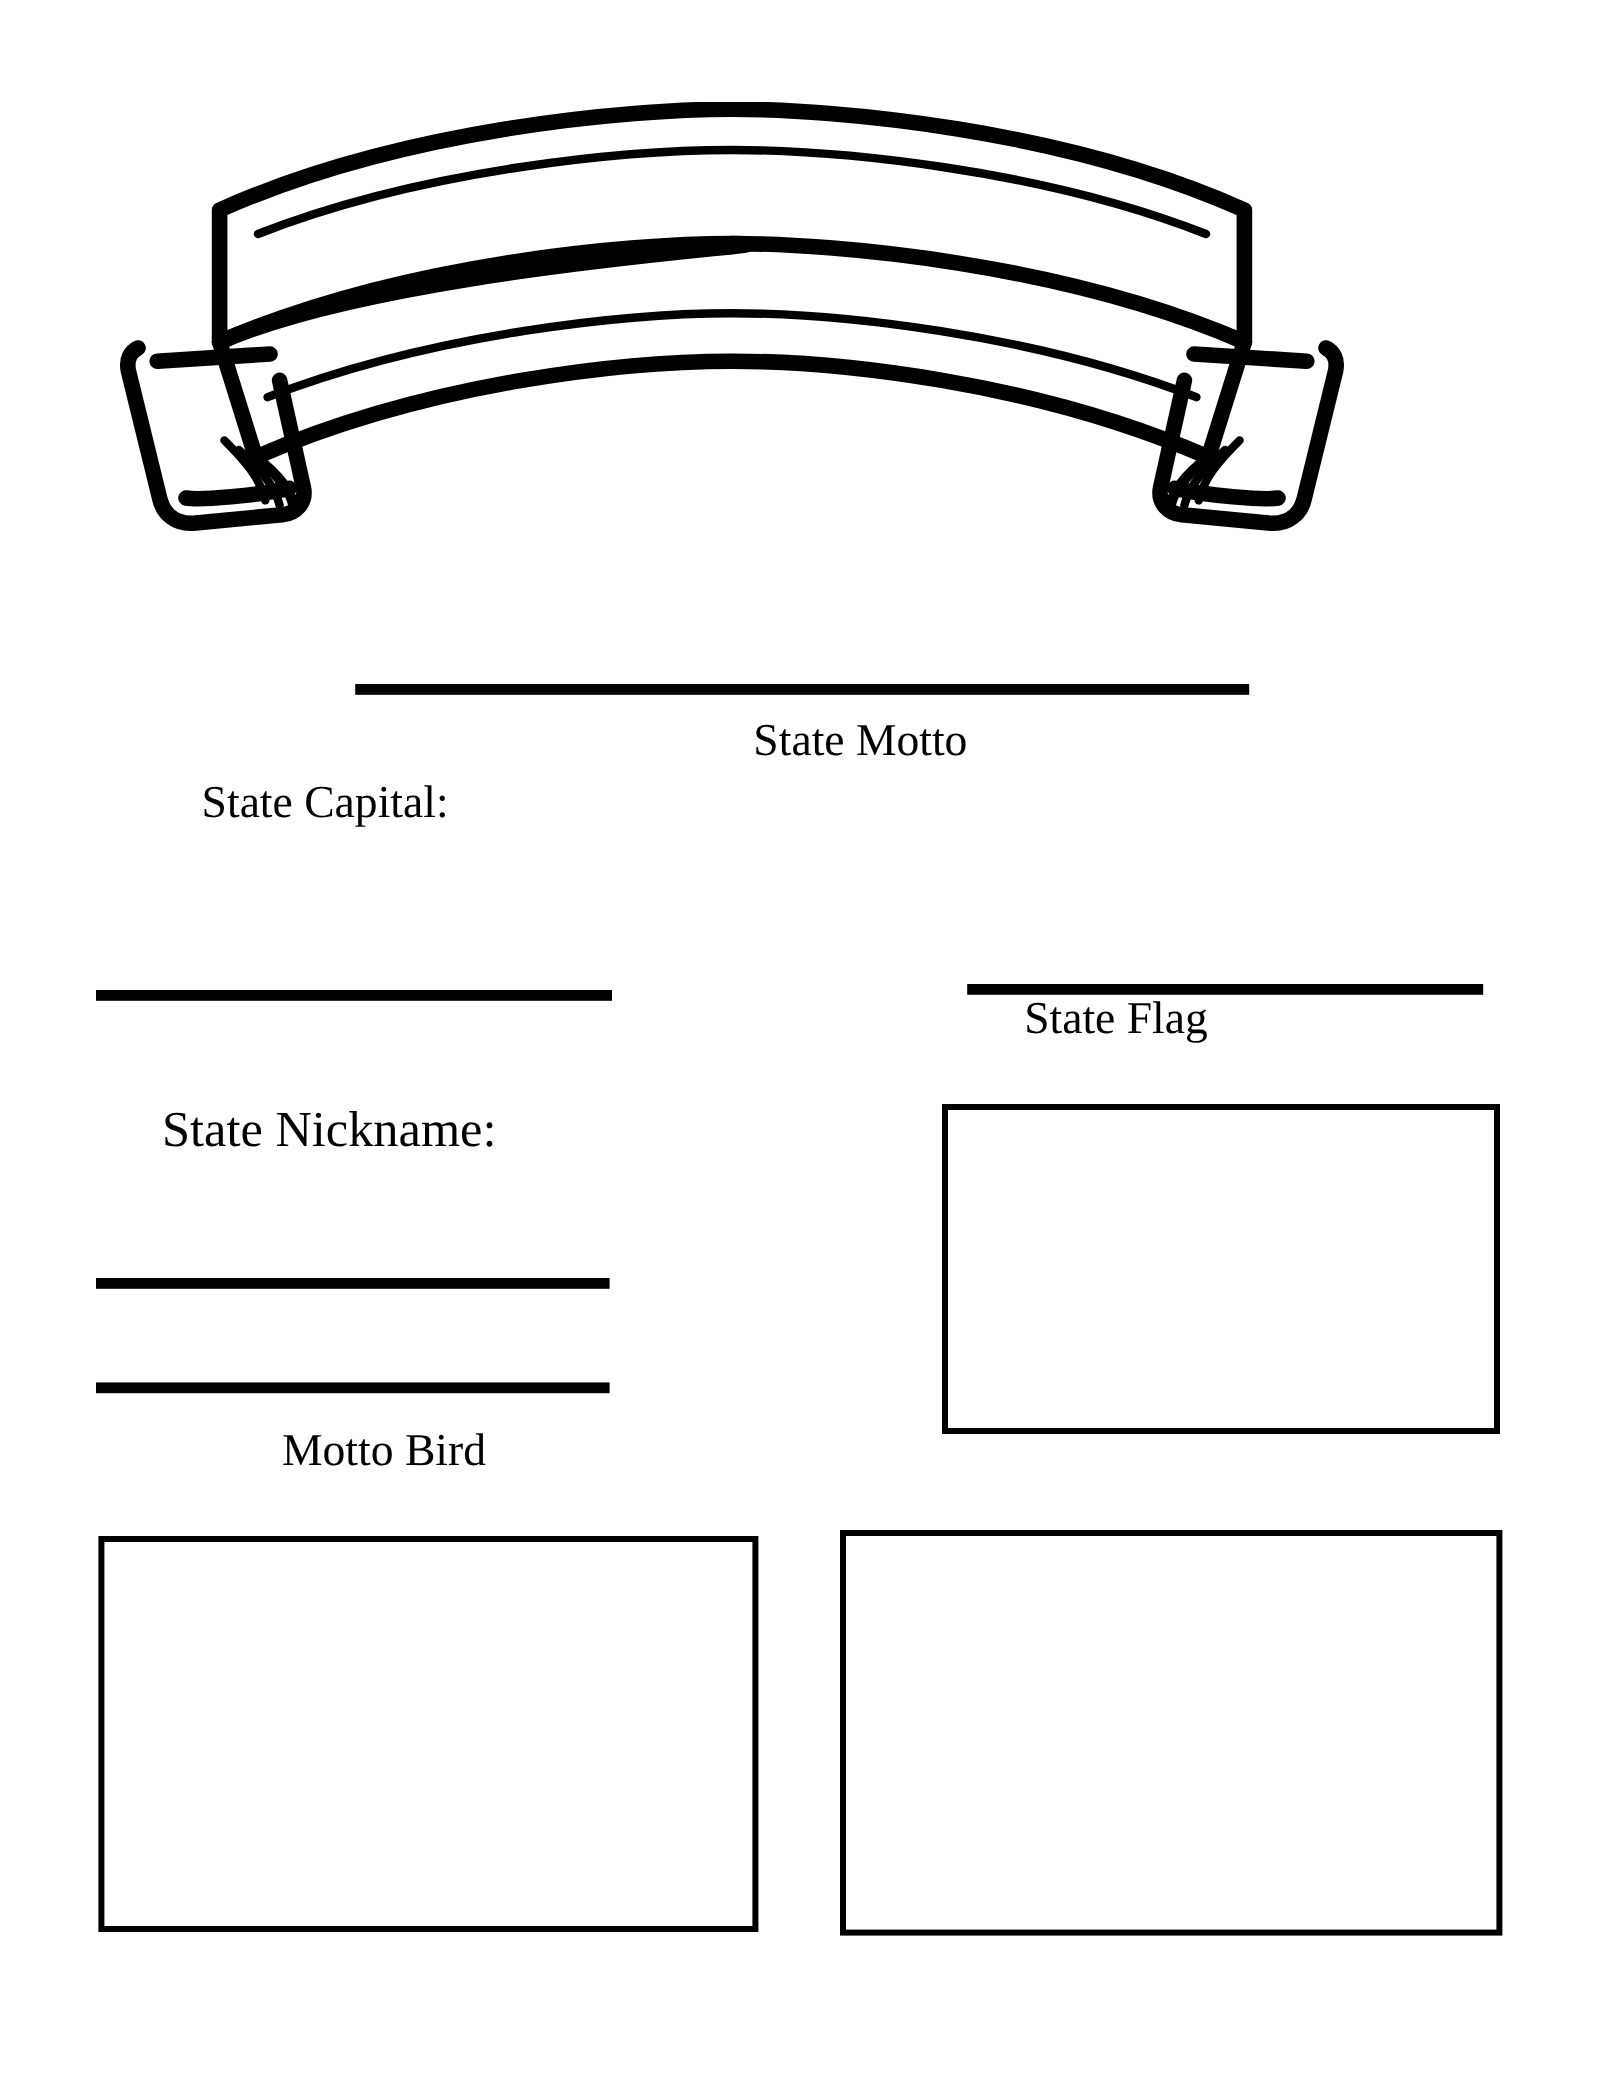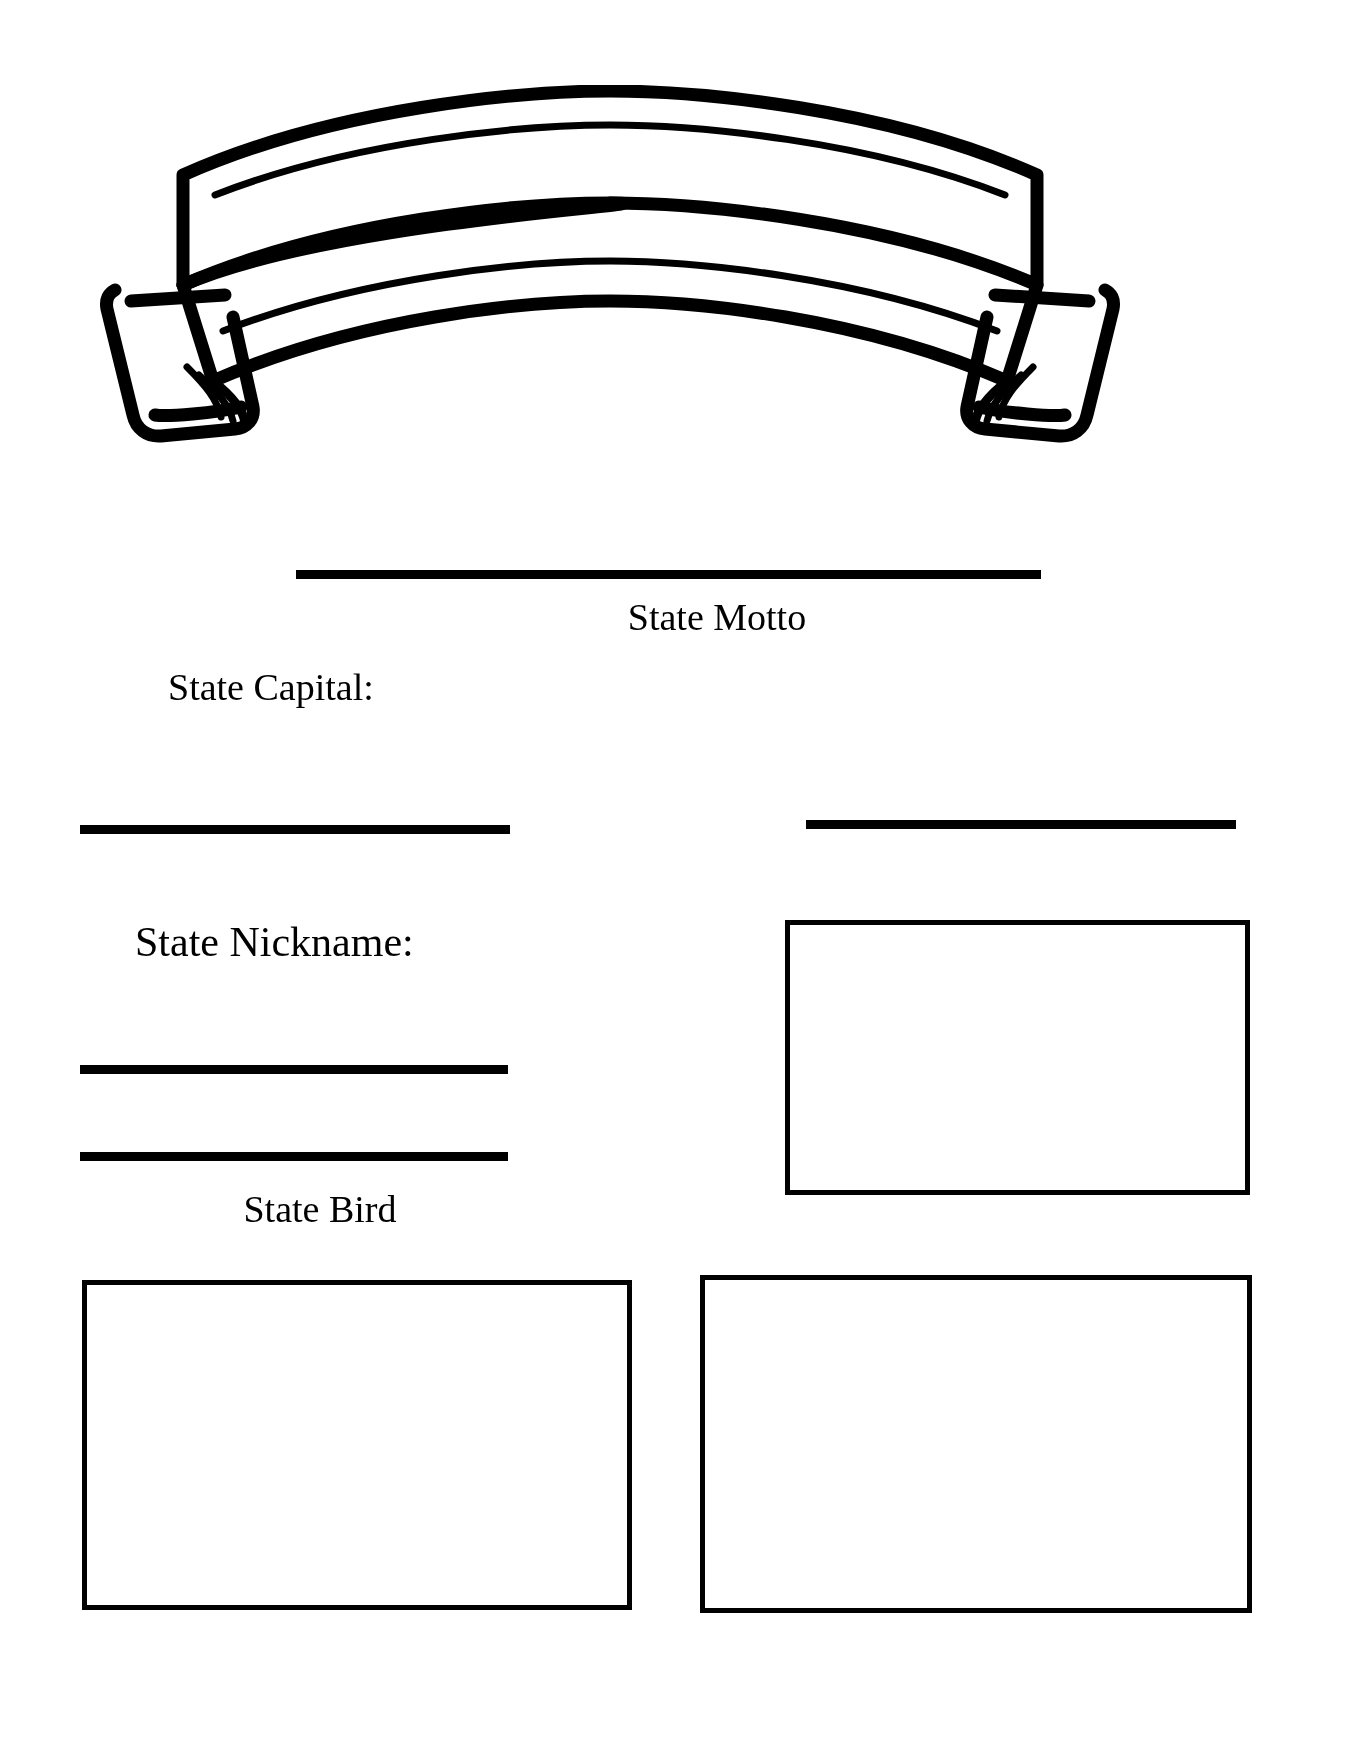--- a/index.html
+++ b/index.html
@@ -59,21 +59,21 @@
     left: 0;
     top: 598px;
     width: 1346px;
     text-align: center;
     padding-left: 44px;
   }
 
   .label-capital {
     font-size: 38px;
     left: 168px;
-    top: 668px;
+    top: 650px;
     text-align: right;
   }
 
   .label-abbrev {
     font-size: 38px;
     left: 832px;
     top: 668px;
   }
 
   .label-nickname {
@@ -181,25 +181,26 @@
 
   <div class="label label-capital">State Capital:</div>
   <div class="rule" style="left:80px; top:825px; width:430px; height:9px;"></div>
 
   <div class="rule" style="left:806px; top:820px; width:430px; height:9px;"></div>
 
   <div class="label label-nickname">State Nickname:</div>
   <div class="rule" style="left:80px; top:1065px; width:428px; height:9px;"></div>
   <div class="rule" style="left:80px; top:1152px; width:428px; height:9px;"></div>
 
+  <div class="label label-flag">State Flag</div>
   <div class="box box-flag">
     <span></span>
   </div>
 
-  <div class="label label-bird">State Bird</div>
+  <div class="label label-bird">Motto Bird</div>
   <div class="box box-bird">
     <span></span>
   </div>
 
   <div class="box box-flower">
     <span></span>
   </div>
 
 </div>
 

